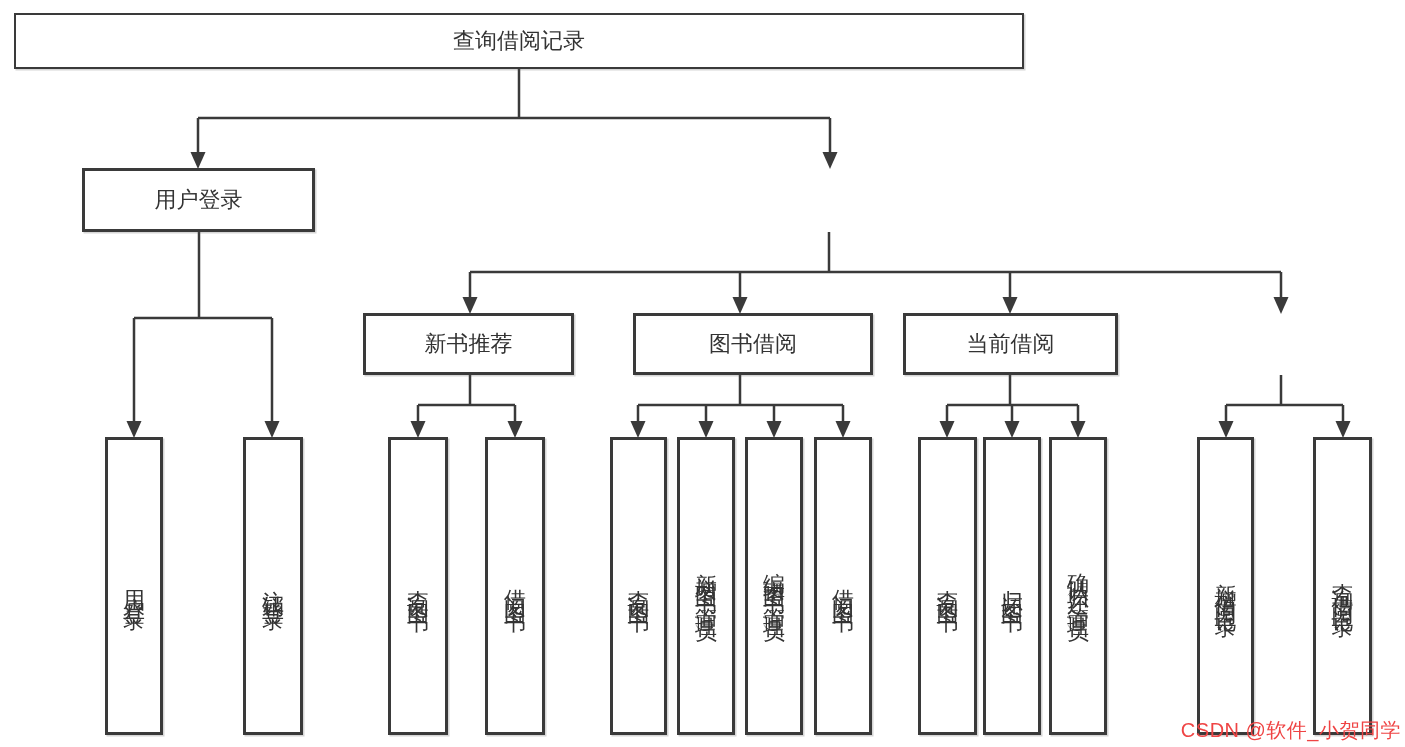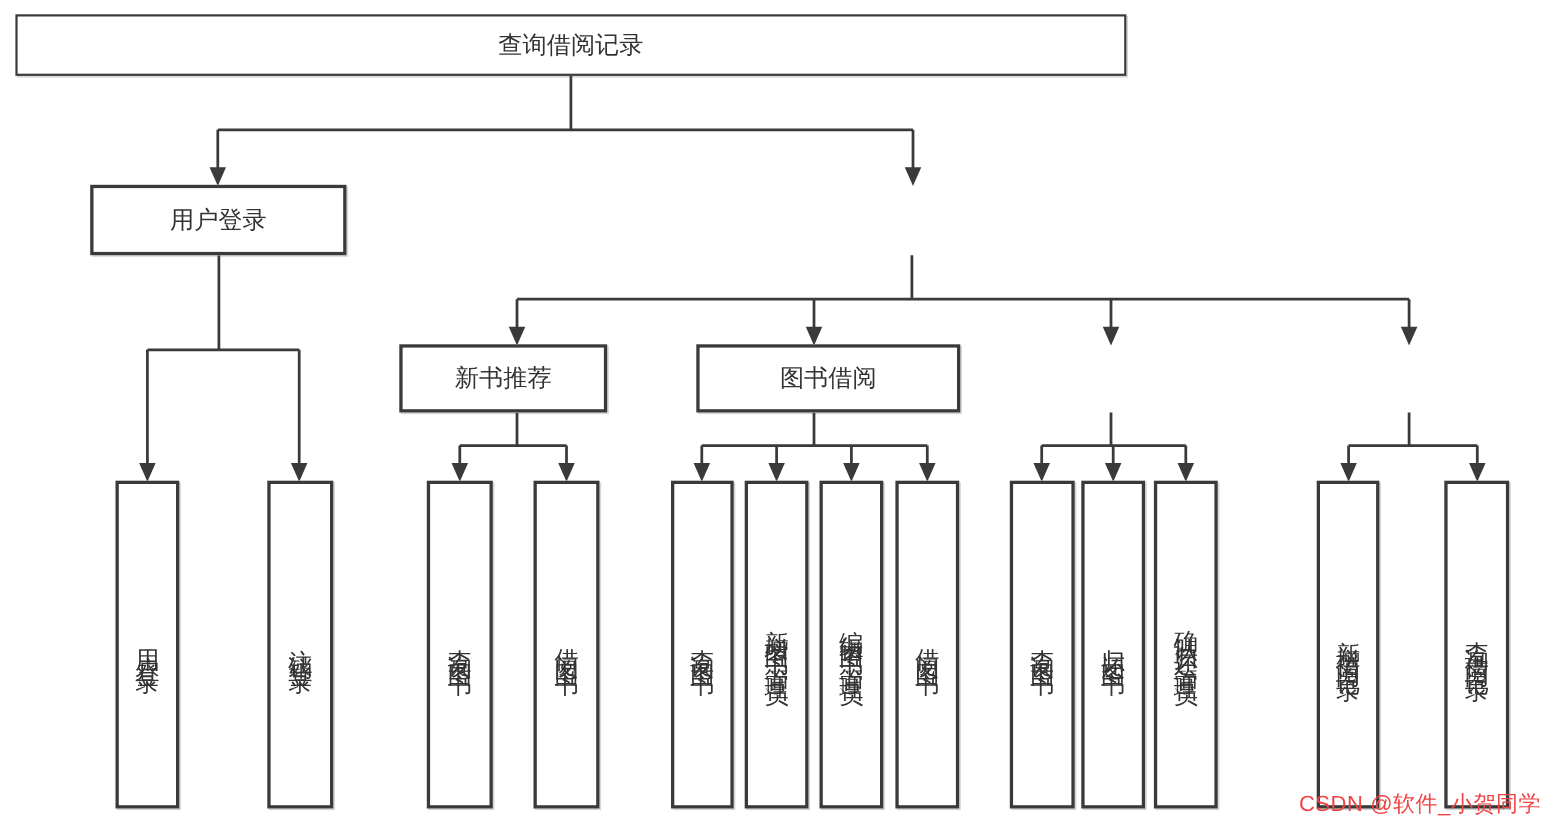--- a/index.html
+++ b/index.html
@@ -97,25 +97,28 @@
   </svg>
 
   <div class="box root" style="left:14px;top:13px;width:1010px;height:56px">
     <span class="hlabel">查询借阅记录</span>
   </div>
 
   <div class="box l2" style="left:82px;top:168px;width:233px;height:64px">
     <span class="hlabel">用户登录</span>
   </div>
 
-  <div class="box l3" style="left:363px;top:313px;width:189px;height:62px">
+  <div class="box l3" style="left:363px;top:313px;width:211px;height:62px">
     <span class="hlabel">新书推荐</span>
   </div>
   <div class="box l3" style="left:633px;top:313px;width:240px;height:62px">
     <span class="hlabel">图书借阅</span>
+  </div>
+  <div class="box l3" style="left:903px;top:313px;width:215px;height:62px">
+    <span class="hlabel">当前借阅</span>
   </div>
 
   <div class="box leaf" style="left:105px;top:437px;width:58px;height:298px">
     <span class="vtext">用户登录</span>
   </div>
   <div class="box leaf" style="left:243px;top:437px;width:60px;height:298px">
     <span class="vtext">注销登录</span>
   </div>
   <div class="box leaf" style="left:388px;top:437px;width:60px;height:298px">
     <span class="vtext">查询图书</span>

